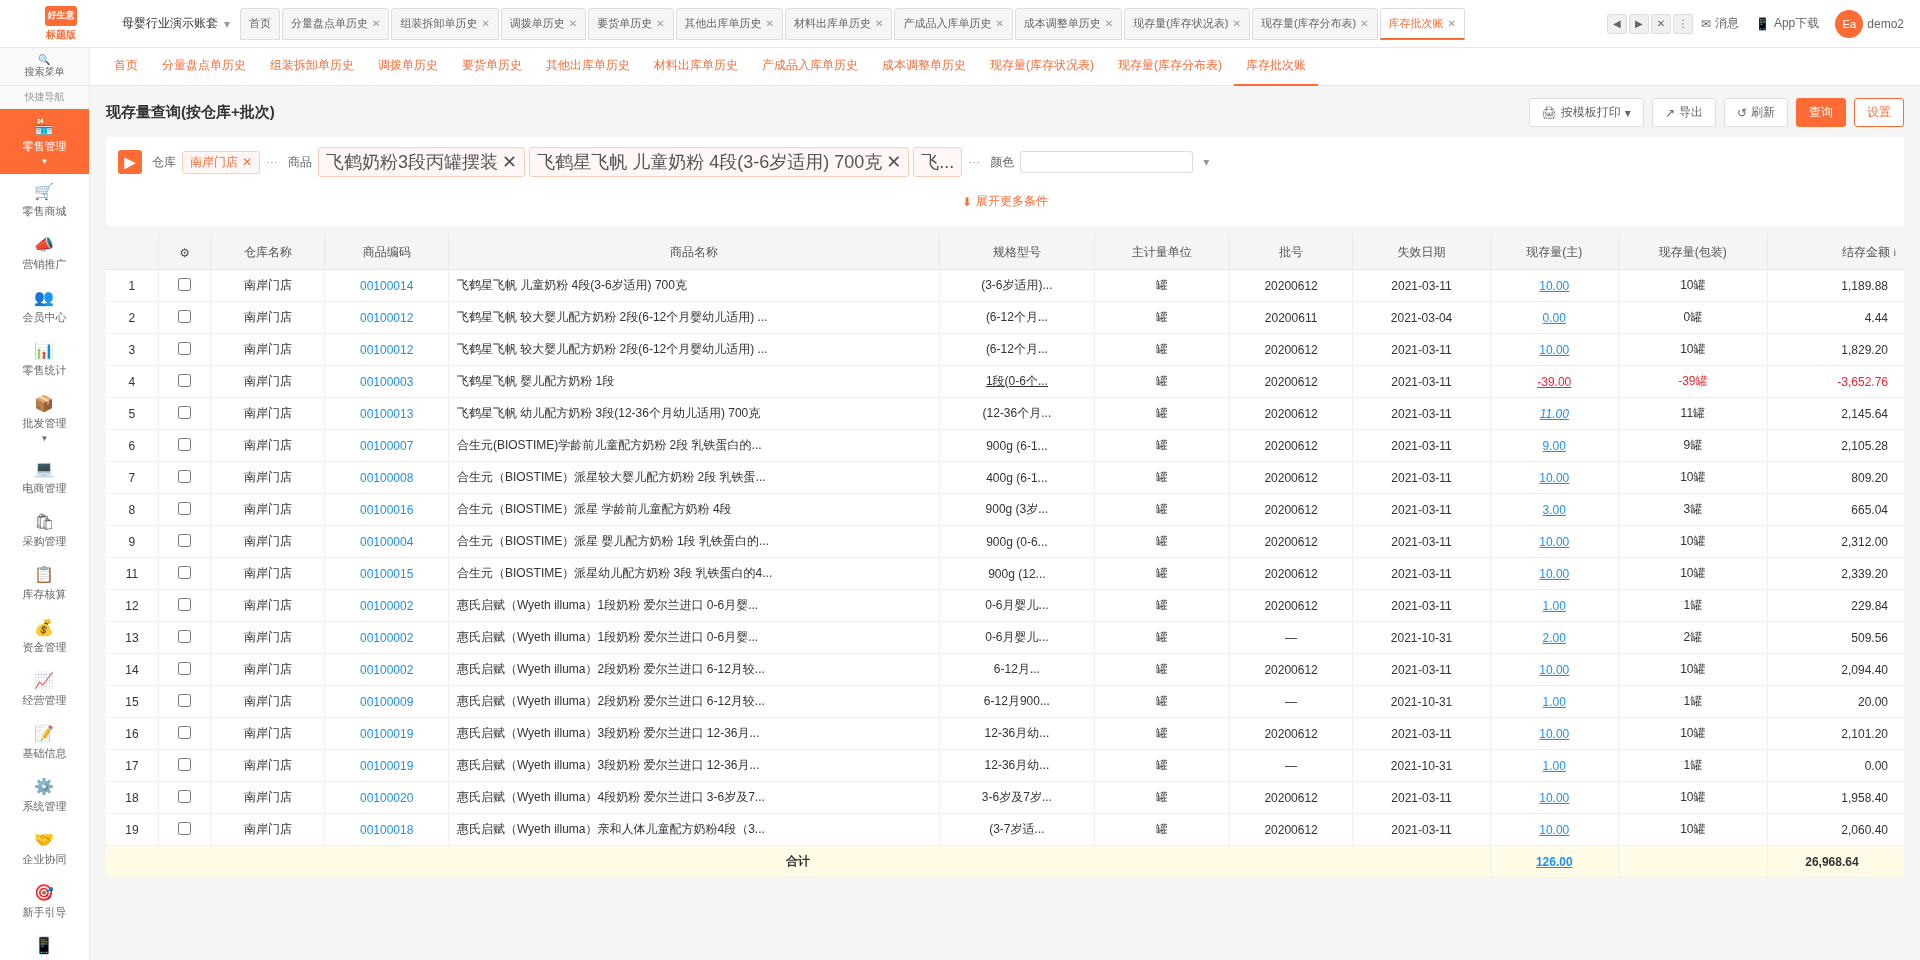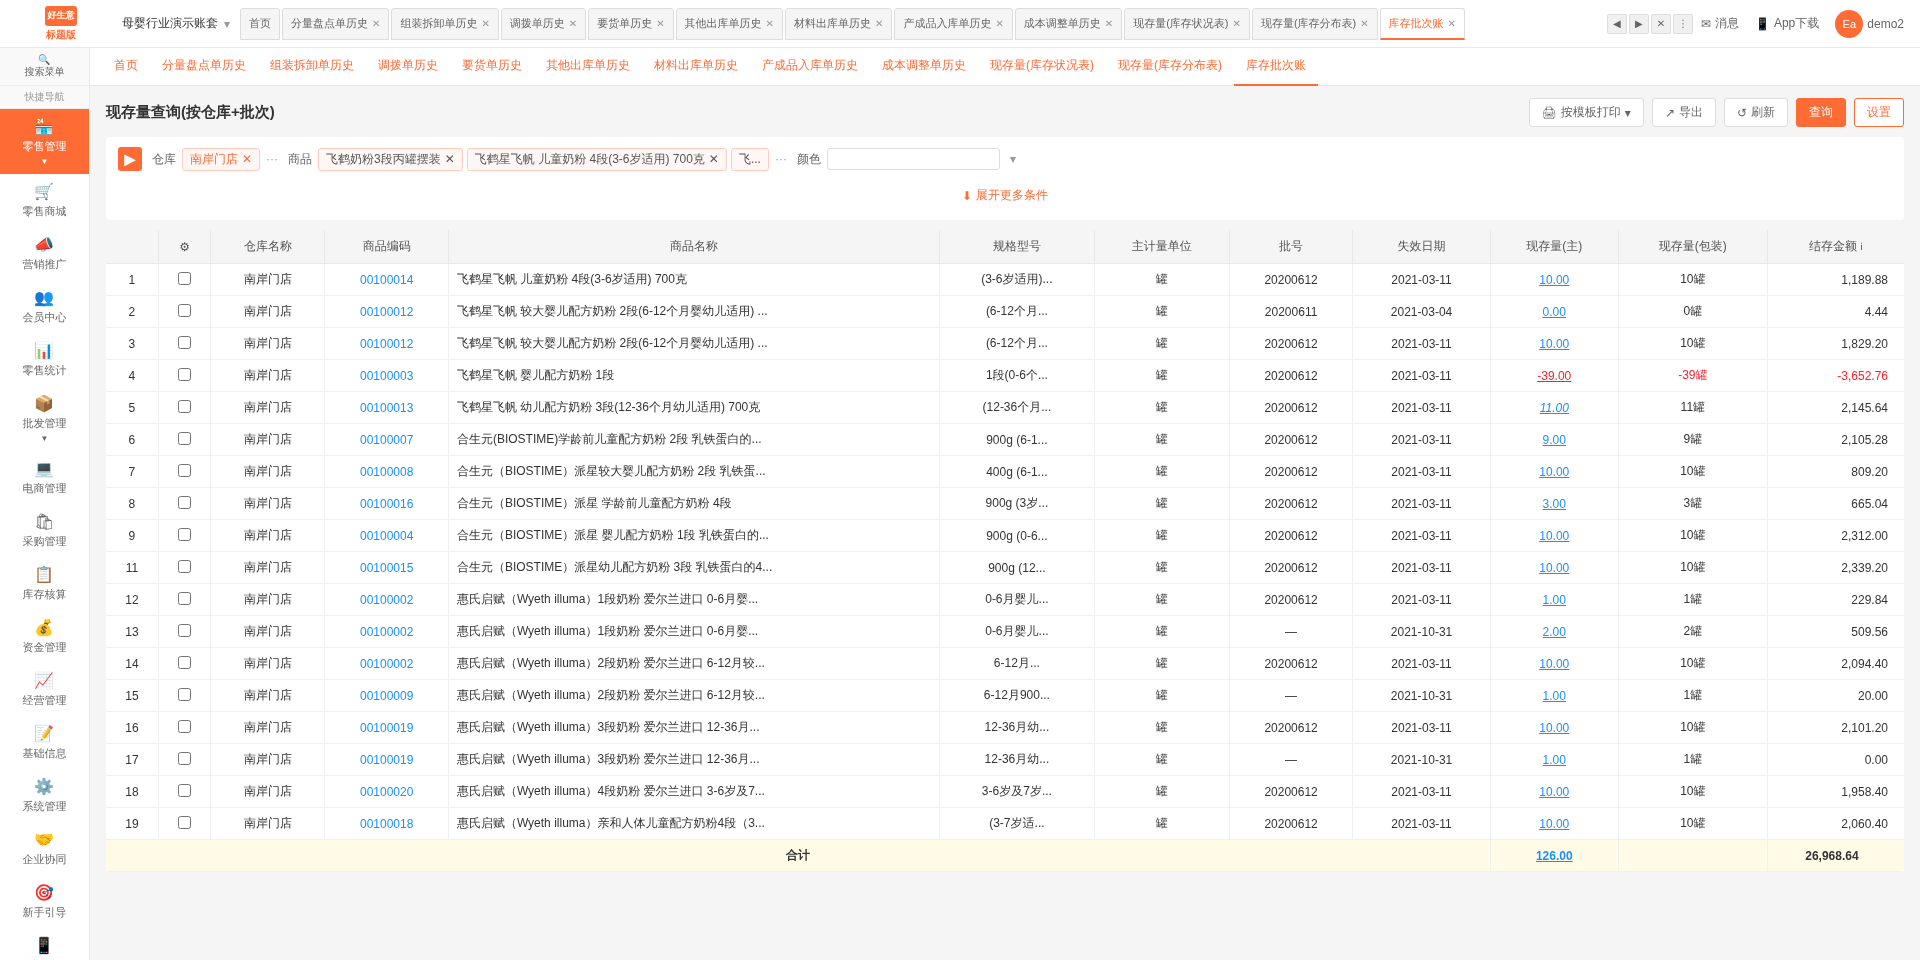--- a/index.html
+++ b/index.html
@@ -235,21 +235,21 @@
       border-bottom: 1px solid #e8e8e8;
     }
     thead th {
       padding: 8px 8px;
       text-align: center;
       color: #555;
       font-weight: 500;
       border-right: 1px solid #e8e8e8;
       white-space: nowrap;
     }
-    thead th:last-child { border-right: none; }
+    thead th:last-child { border-right: none; text-align: right; }
     tbody tr {
       border-bottom: 1px solid #f0f0f0;
     }
     tbody td {
       padding: 7px 8px;
       text-align: center;
       border-right: 1px solid #f0f0f0;
       color: #333;
     }
     tbody td:last-child { border-right: none; }
@@ -270,21 +270,21 @@
     .warehouse-tag {
       display: inline-flex; align-items: center;
       background: #fff7f5; border: 1px solid #ffccbb;
       border-radius: 3px; padding: 2px 7px;
       color: #ff6b35; font-size: 12px; gap: 4px;
     }
     .product-tag {
       display: inline-flex; align-items: center;
       background: #fff7f5; border: 1px solid #ffccbb;
       border-radius: 3px; padding: 2px 7px;
-      color: #555; font-size: 12px; gap: 4px;
+      color: #555; font-size: 18px; gap: 4px;
     }
 
     .expand-more-row {
       text-align: center;
       padding: 6px;
       background: white;
     }
     .expand-more-btn {
       color: #ff6b35; background: none; border: none; cursor: pointer;
       font-size: 12px; display: flex; align-items: center; gap: 4px;
@@ -594,21 +594,21 @@
     <td class="td-link" style="color:#1890ff;text-decoration:underline;cursor:pointer;">10.00</td>
     <td class="">10罐</td>
     <td class="" style="text-align:right;padding-right:16px;">1,829.20</td>
   </tr>
             <tr>
     <td>4</td>
     <td><input type="checkbox" style=""></td>
     <td>南岸门店</td>
     <td style="color:#1890ff;cursor:pointer;">00100003</td>
     <td class="text-left" style="max-width:280px;overflow:hidden;text-overflow:ellipsis;white-space:nowrap;">飞鹤星飞帆 婴儿配方奶粉 1段</td>
-    <td style="max-width:100px;overflow:hidden;text-overflow:ellipsis;white-space:nowrap;">1段(0-6个...</td>
+    <td style="max-width:100px;overflow:hidden;text-overflow:ellipsis;white-space:nowrap;text-decoration:underline;">1段(0-6个...</td>
     <td>罐</td>
     <td>20200612</td>
     <td>2021-03-11</td>
     <td class="td-red td-link" style="color:#f5222d;text-decoration:underline;cursor:pointer;">-39.00</td>
     <td class="td-red">-39罐</td>
     <td class="td-red" style="text-align:right;padding-right:16px;">-3,652.76</td>
   </tr>
             <tr>
     <td>5</td>
     <td><input type="checkbox" style=""></td>

